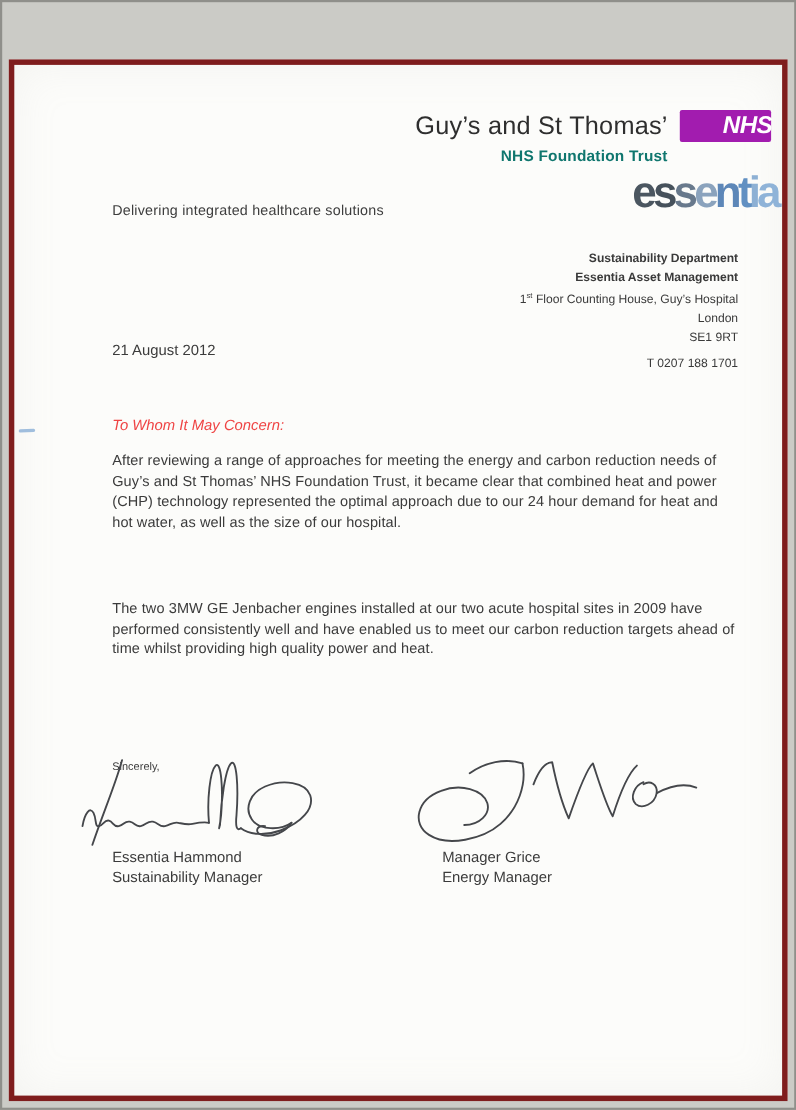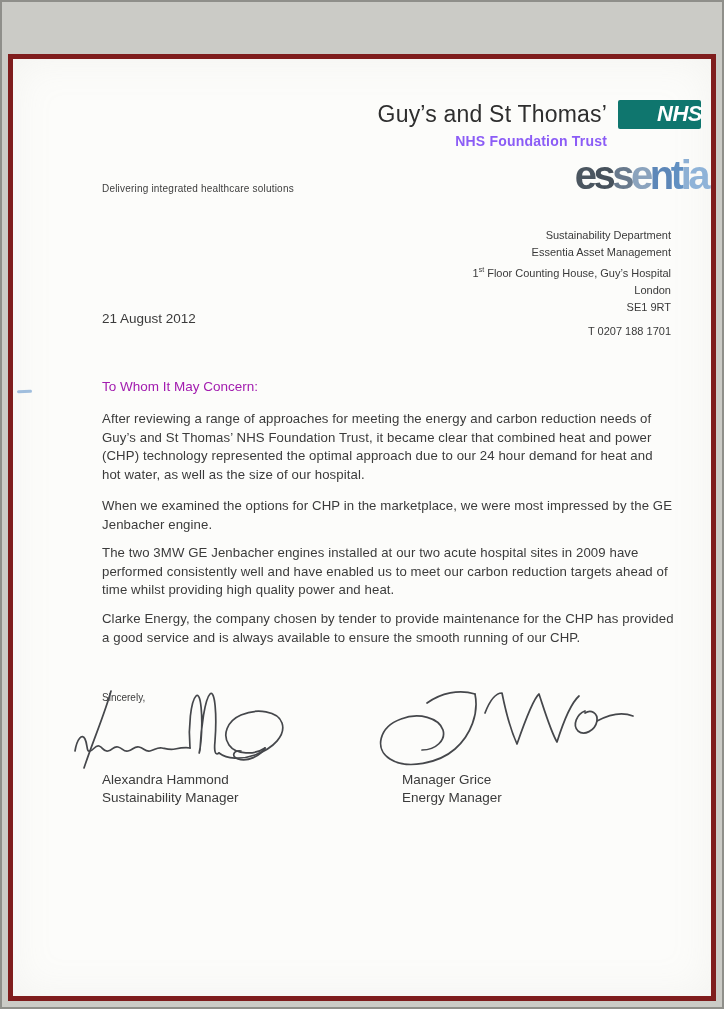--- a/index.html
+++ b/index.html
@@ -48,47 +48,47 @@
     white-space:nowrap;
   }
   .essentia {
     left:464px; top:90px; width:230px;
     text-align:right;
     font-size:40px; font-weight:bold; letter-spacing:-3.5px;
     line-height:52px; white-space:nowrap;
   }
   .tagline {
     left:89px; top:124px;
-    font-size:10px; color:#3d3d3d; letter-spacing:0.2px;text-align:center;
+    font-size:13px; color:#3d3d3d; letter-spacing:0.2px;text-align:center;
   }
 
   
   .contact {
     top:168px; right:40px;
     text-align:right;
     font-size:11px; color:#3a3a3a; line-height:17px;
     white-space:nowrap;
   }
-  .contact .bold { font-weight:normal; }
+  .contact .bold { font-weight:bold; }
   .contact .gap { height:7px; }
   .contact sup { font-size:7px; }
 
   
   .date {
     left:89px; top:252px;
     font-size:13.5px; color:#3b3b3b;
   }
   .margin-mark {
     left:4px; top:331px; width:15px; height:3px;
     background:#8fb3d8; border-radius:2px; opacity:0.85;
     transform:rotate(-2deg);
   }
   .salutation {
     left:89px; top:320px;
-    font-size:13.5px; color:#a21caf;
+    font-size:13.5px; color:#ef4444;font-style:italic;
   }
   .body-text {
     left:89px; width:572px;
     font-size:13.2px; color:#3b3b3b; line-height:18.5px;
     letter-spacing:0.1px;
   }
   .p1 { top:351px; }
   .p2 { top:438px; }
   .p3 { top:485px; }
   .p4 { top:551px; }
@@ -116,25 +116,25 @@
   .signatory-2 { left:389px; }
 </style>
 </head>
 <body>
 
 <div class="scan-frame">
   <div class="page">
 
     <div class="abs trust-name">Guy’s and St Thomas’</div>
 
-    <div class="abs nhs-box" style="background-color: #0f766e; padding-left: 40px;">
+    <div class="abs nhs-box" style="background-color: #a21caf; padding-left: 40px;">
       <span>NHS</span>
     </div>
 
-    <div class="abs foundation" style="color: #8b5cf6;">NHS Foundation Trust</div>
+    <div class="abs foundation" style="color: #0f766e;">NHS Foundation Trust</div>
 
     <div class="abs essentia">
       <span style="color: rgb(75, 86, 96);">e</span><span style="color: rgb(70, 81, 91);">s</span><span style="color: rgb(104, 121, 140);">s</span><span style="color: rgb(139, 163, 189);">e</span><span style="color: rgb(93, 135, 184);">n</span><span style="color: rgb(97, 144, 194);">t</span><span style="color: rgb(141, 176, 212);">i</span><span style="color: rgb(143, 179, 216);">a</span>
     </div>
 
     <div class="abs tagline">Delivering integrated healthcare solutions</div>
 
     <div class="abs contact">
       <div class="bold">Sustainability Department</div>
       <div class="bold">Essentia Asset Management</div>
@@ -146,44 +146,42 @@
       <div class="gap"></div>
     </div>
 
     <div class="abs date">21 August 2012</div>
 
     <div class="abs margin-mark"></div>
 
     <div class="abs salutation">To Whom It May Concern:</div>
 
     <p class="abs body-text p1">After reviewing a range of approaches for meeting the energy and carbon reduction needs of Guy’s and St Thomas’ NHS Foundation Trust, it became clear that combined heat and power (CHP) technology represented the optimal approach due to our 24 hour demand for heat and hot water, as well as the size of our hospital.</p>
-    <p class="abs body-text p2">When we examined the options for CHP in the marketplace, we were most impressed by the GE Jenbacher engine.</p>
     <p class="abs body-text p3">The two 3MW GE Jenbacher engines installed at our two acute hospital sites in 2009 have performed consistently well and have enabled us to meet our carbon reduction targets ahead of time whilst providing high quality power and heat.</p>
-    <p class="abs body-text p4">Clarke Energy, the company chosen by tender to provide maintenance for the CHP has provided a good service and is always available to ensure the smooth running of our CHP.</p>
 
     <div class="abs closing">Sincerely,</div>
 
     <svg class="abs sig sig-left" width="235" height="95" viewBox="0 0 235 95">
       <path d="M42,2 C36,24 24,52 15,79"></path>
       <path d="M6,62 C8,50 13,44 16,50 C19,56 17,63 21,62 C25,61 26,56 30,57 C34,58 34,63 39,62 C44,61 44,57 49,58 C54,59 54,63 59,62 C64,61 65,57 70,58 C75,59 76,63 81,62 C86,61 88,58 93,59 C98,60 101,61 106,60 C111,59 116,58 121,59"></path>
       <path d="M121,59 C119,38 122,12 127,7 C132,2 134,28 132,52 C131,62 129,68 131,61 C132,38 136,10 141,5 C146,0 148,26 146,52 C145,62 146,67 150,64"></path>
       <path d="M150,64 C158,70 172,71 186,66 C205,59 217,46 213,34 C209,22 188,19 172,26 C158,32 153,46 160,56 C167,66 186,66 196,59"></path>
       <path d="M196,59 C191,67 179,73 169,70 C162,68 164,61 172,62"></path>
     </svg>
 
     <svg class="abs sig sig-right" width="285" height="95" viewBox="0 0 285 95">
       <path d="M70,20 C84,10 102,6 118,11"></path>
       <path d="M118,11 C122,30 114,52 98,66 C82,80 50,87 33,76 C17,66 22,44 44,36 C62,29 82,35 86,47 C89,57 79,67 65,67"></path>
       <path d="M128,30 C133,17 139,10 145,10 C149,30 155,50 160,61 C168,38 176,16 182,11 C188,29 194,49 200,59 C206,40 213,21 222,13"></path>
       <path d="M228,28 C220,31 215,42 221,48 C227,53 238,48 240,38 C241,30 234,26 228,30"></path>
       <path d="M240,38 C253,31 266,29 276,33"></path>
     </svg>
 
     <div class="abs signatory signatory-1">
-      <div>Alexandra Hammond</div>
+      <div>Essentia Hammond</div>
       <div>Sustainability Manager</div>
     </div>
     <div class="abs signatory signatory-2">
       <div>Manager Grice</div>
       <div>Energy Manager</div>
     </div>
 
   </div>
 </div>
 

